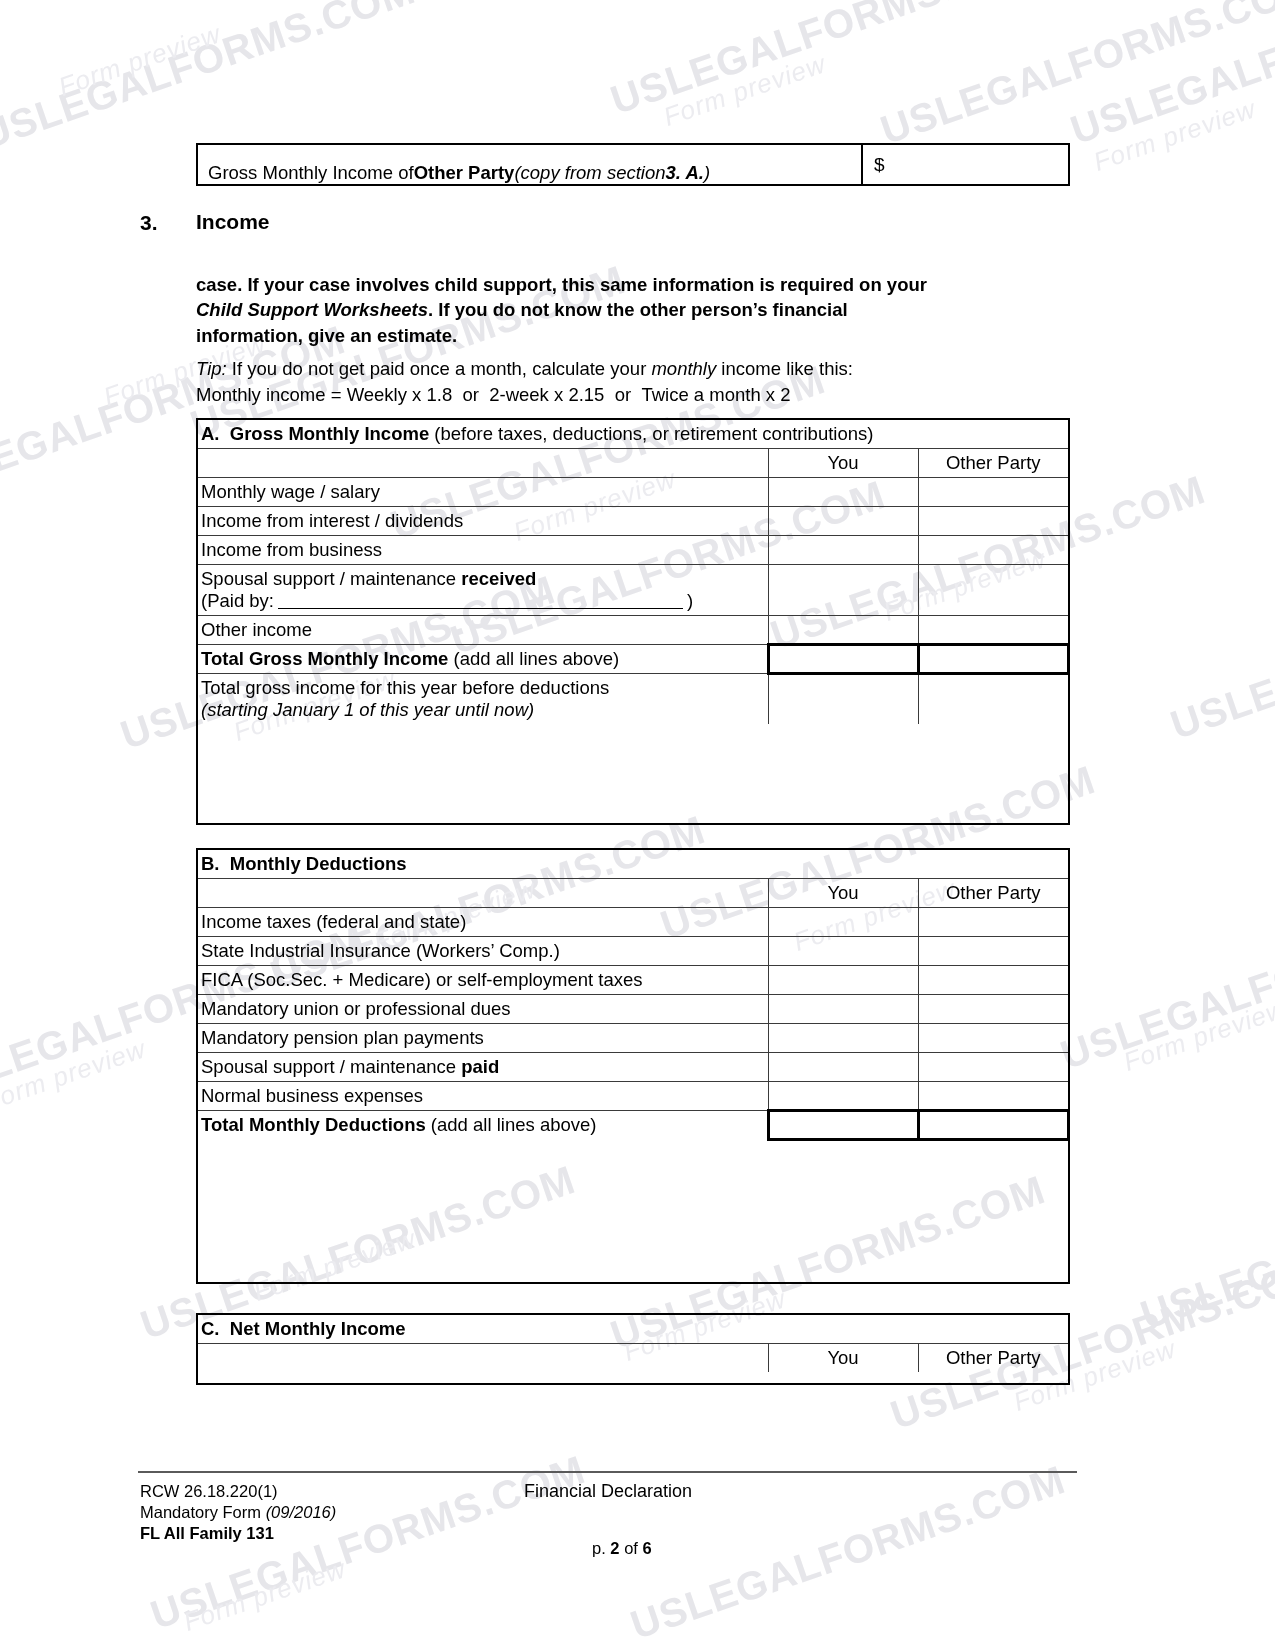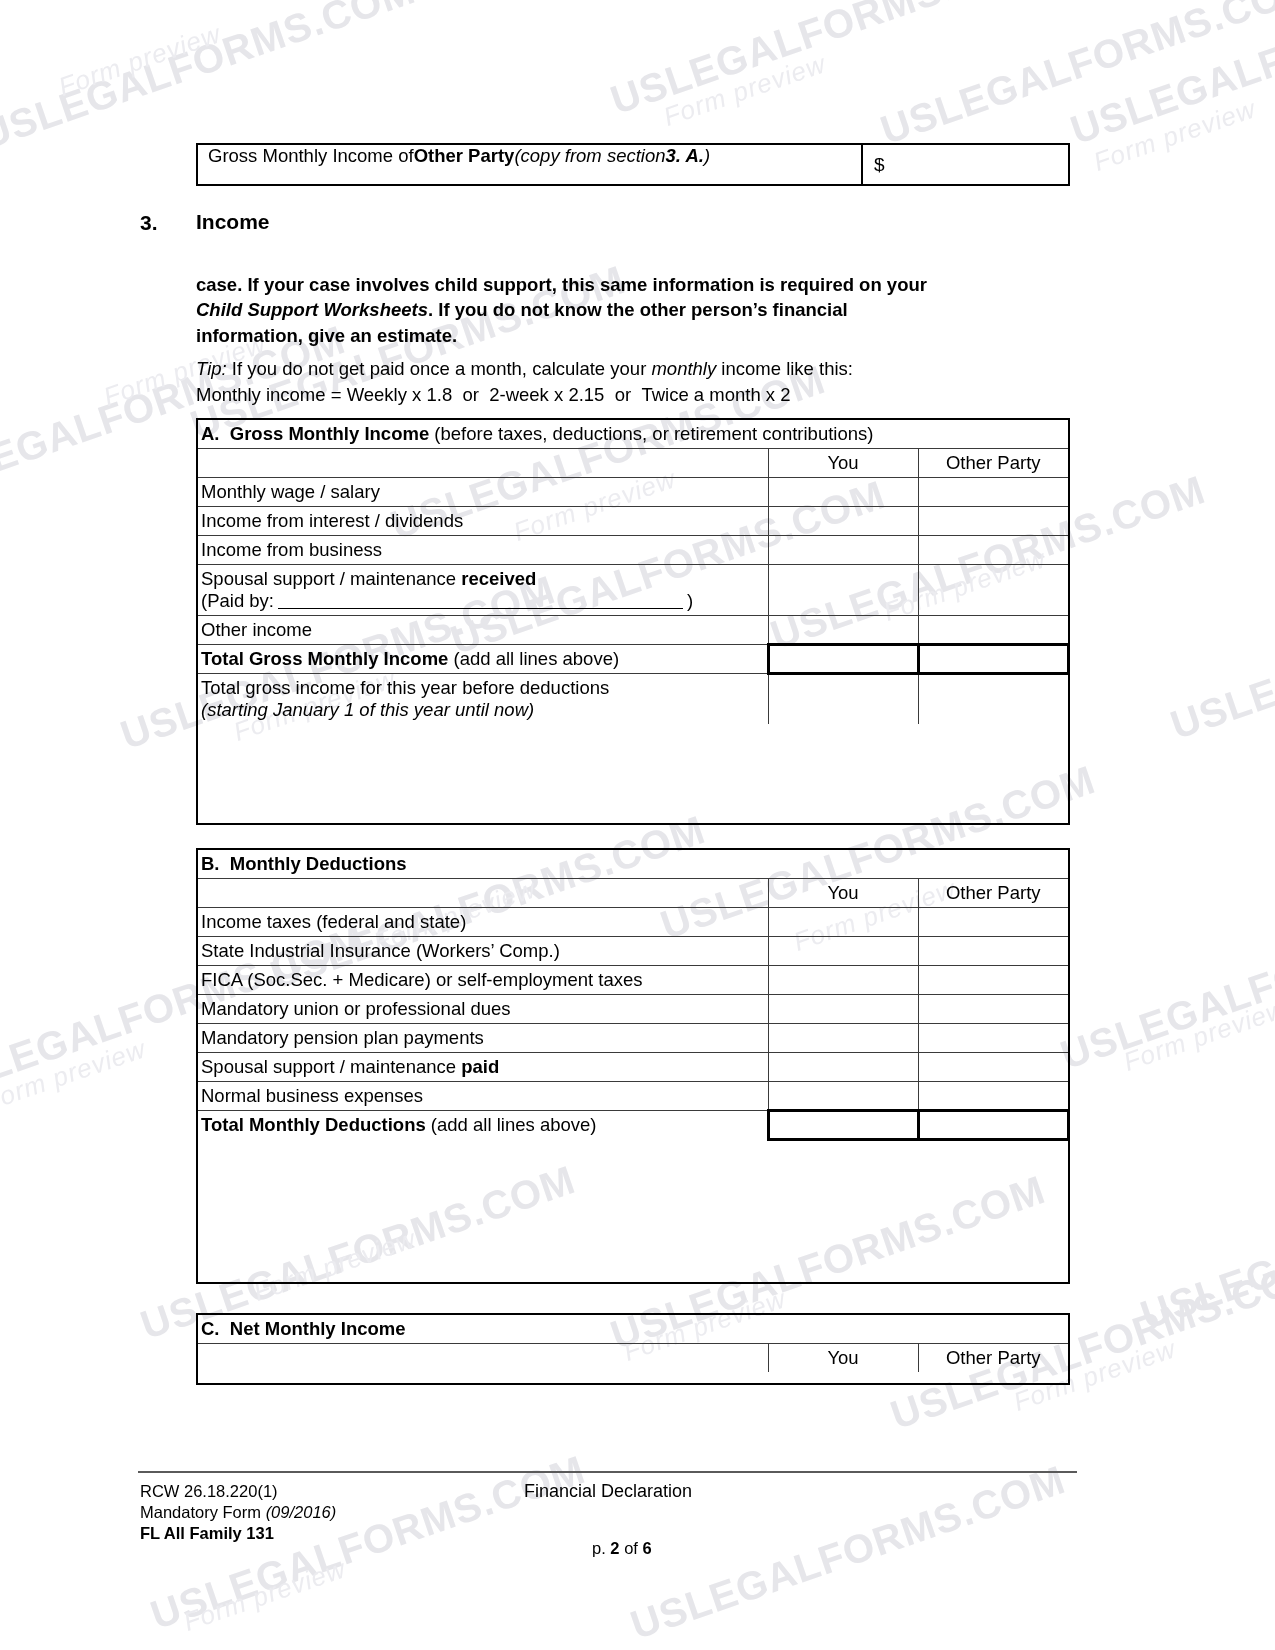--- a/index.html
+++ b/index.html
@@ -62,21 +62,21 @@
     height: 43px;
     border: 2px solid #000;
     box-sizing: border-box;
     display: flex;
   }
   .top-box .label-cell {
     flex: 0 0 665px;
     border-right: 2px solid #000;
     box-sizing: border-box;
     display: flex;
-    align-items: flex-start;
+    align-items: flex-end;
     padding-left: 10px;
     font-size: 18.5px;
   }
   .top-box .amt-cell {
     flex: 1;
     display: flex;
     align-items: center;
     padding-left: 11px;
     font-size: 19px;
   }

